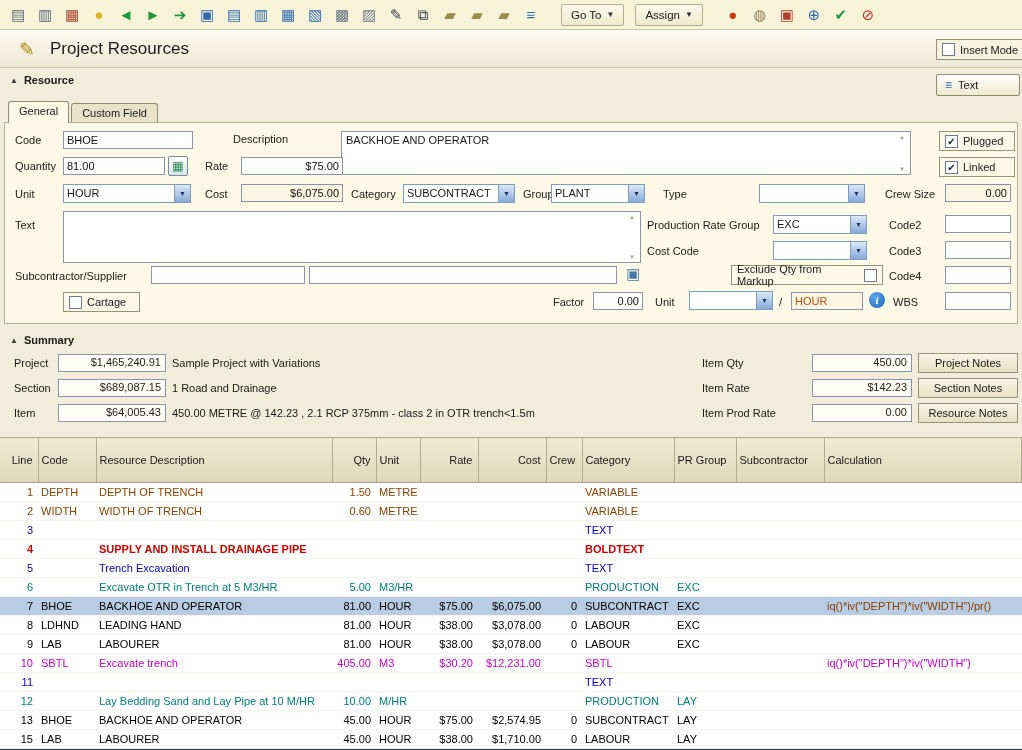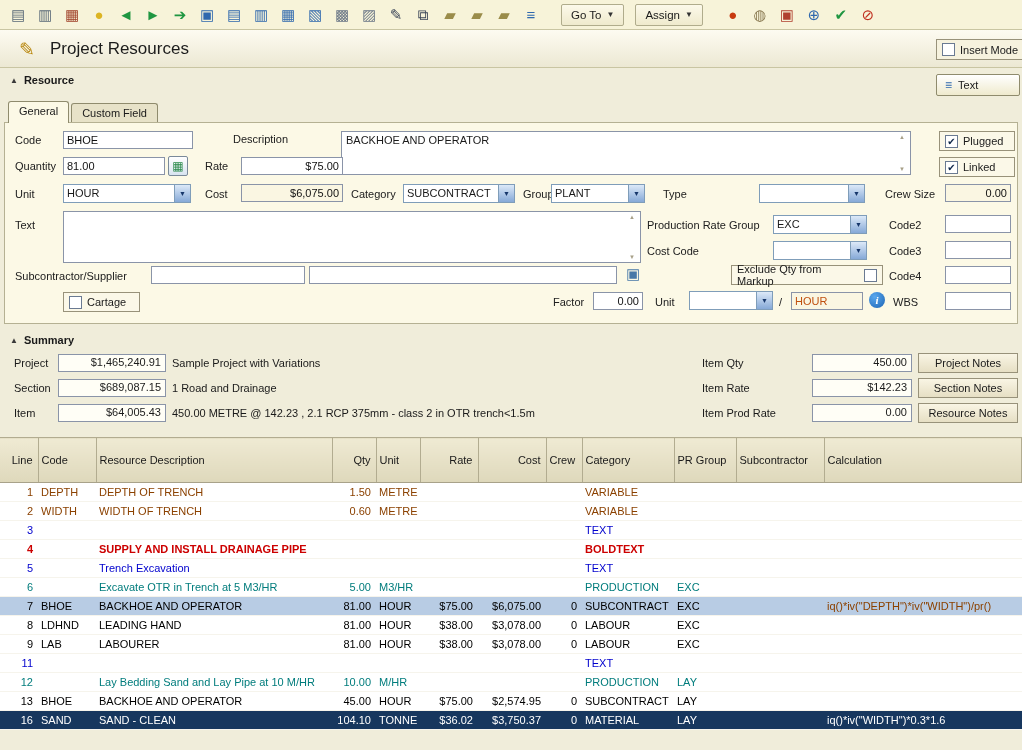--- a/index.html
+++ b/index.html
@@ -507,20 +507,34 @@
         <td class="num">81.00</td>
         <td>HOUR</td>
         <td class="num">$38.00</td>
         <td class="num">$3,078.00</td>
         <td class="num">0</td>
         <td>LABOUR</td>
         <td>EXC</td>
         <td></td>
         <td></td>
     </tr>
+        <tr class="sbtl">
+        <td class="num">10</td>
+        <td>SBTL</td>
+        <td>Excavate trench</td>
+        <td class="num">405.00</td>
+        <td>M3</td>
+        <td class="num">$30.20</td>
+        <td class="num">$12,231.00</td>
+        <td class="num"></td>
+        <td>SBTL</td>
+        <td></td>
+        <td></td>
+        <td>iq()*iv("DEPTH")*iv("WIDTH")</td>
+    </tr>
         <tr class="textrow">
         <td class="num">11</td>
         <td></td>
         <td></td>
         <td class="num"></td>
         <td></td>
         <td class="num"></td>
         <td class="num"></td>
         <td class="num"></td>
         <td>TEXT</td>
@@ -549,20 +563,34 @@
         <td class="num">45.00</td>
         <td>HOUR</td>
         <td class="num">$75.00</td>
         <td class="num">$2,574.95</td>
         <td class="num">0</td>
         <td>SUBCONTRACT</td>
         <td>LAY</td>
         <td></td>
         <td></td>
     </tr>
+        <tr class="normal">
+        <td class="num">15</td>
+        <td>LAB</td>
+        <td>LABOURER</td>
+        <td class="num">45.00</td>
+        <td>HOUR</td>
+        <td class="num">$38.00</td>
+        <td class="num">$1,710.00</td>
+        <td class="num">0</td>
+        <td>LABOUR</td>
+        <td>LAY</td>
+        <td></td>
+        <td></td>
+    </tr>
         <tr class="darkrow">
         <td class="num">16</td>
         <td>SAND</td>
         <td>SAND - CLEAN</td>
         <td class="num">104.10</td>
         <td>TONNE</td>
         <td class="num">$36.02</td>
         <td class="num">$3,750.37</td>
         <td class="num">0</td>
         <td>MATERIAL</td>

